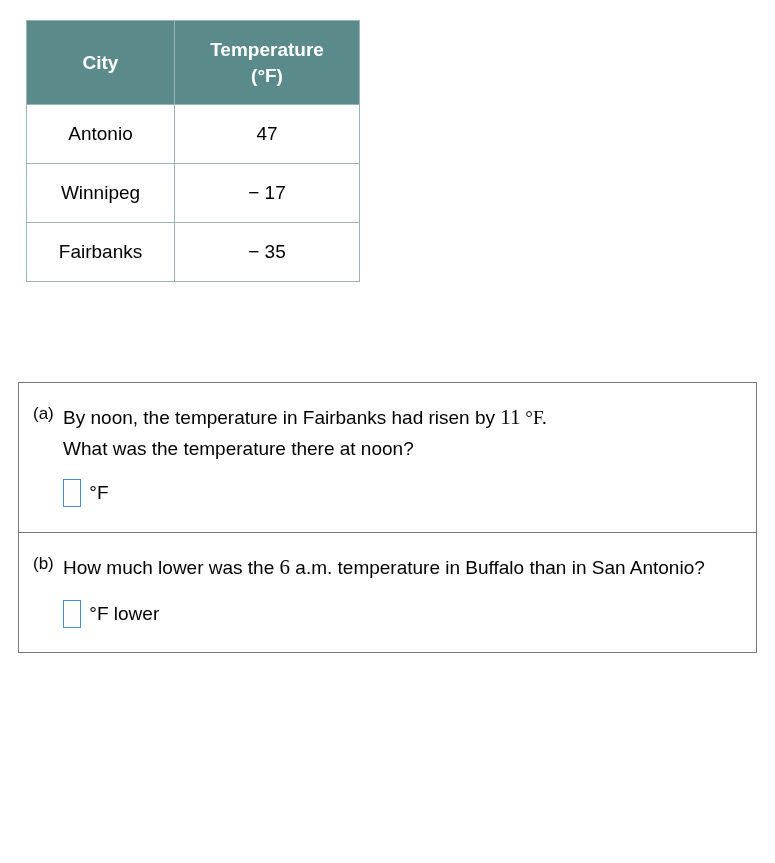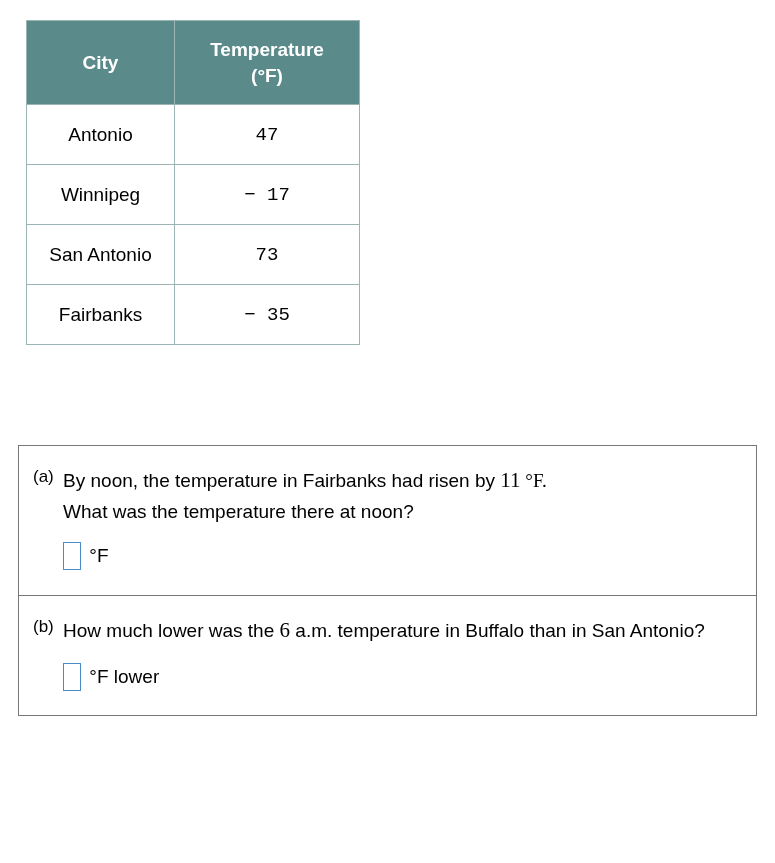--- a/index.html
+++ b/index.html
@@ -84,21 +84,21 @@
       vertical-align: middle;
     }
     .math-num {
       font-family: "Times New Roman", serif;
       font-size: 21px;
     }
     .degree {
       font-family: "Times New Roman", serif;
     }
     .minus {
-      font-family: Liberation Mono, monospace;
+      font-family: Liberation Sans, sans-serif;
     }
   </style>
 </head>
 <body>
 
 <table class="data-table">
   <thead>
     <tr>
       <th>City</th>
       <th>
@@ -108,24 +108,20 @@
     </tr>
   </thead>
   <tbody>
     <tr>
       <td>Antonio</td>
       <td><span class="minus">47</span></td>
     </tr>
     <tr>
       <td>Winnipeg</td>
       <td><span class="minus">− 17</span></td>
-    </tr>
-    <tr>
-      <td>San Antonio</td>
-      <td><span class="minus">73</span></td>
     </tr>
     <tr>
       <td>Fairbanks</td>
       <td><span class="minus">− 35</span></td>
     </tr>
   </tbody>
 </table>
 
 <div class="questions-box">
   <div class="question-part">

